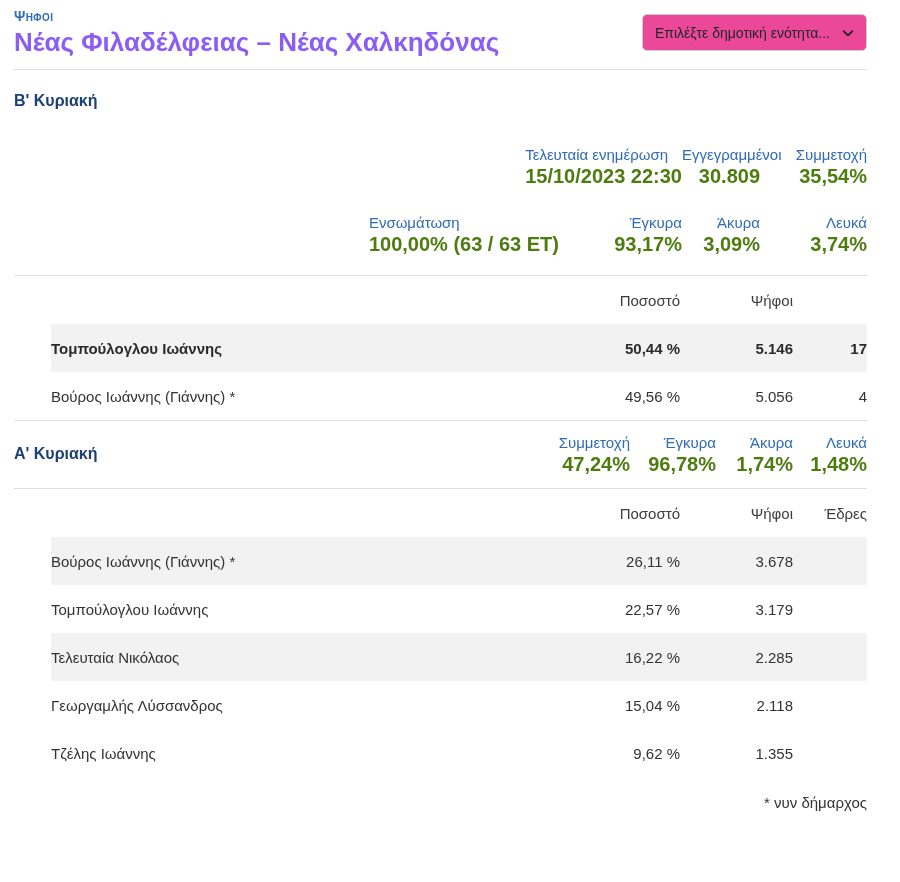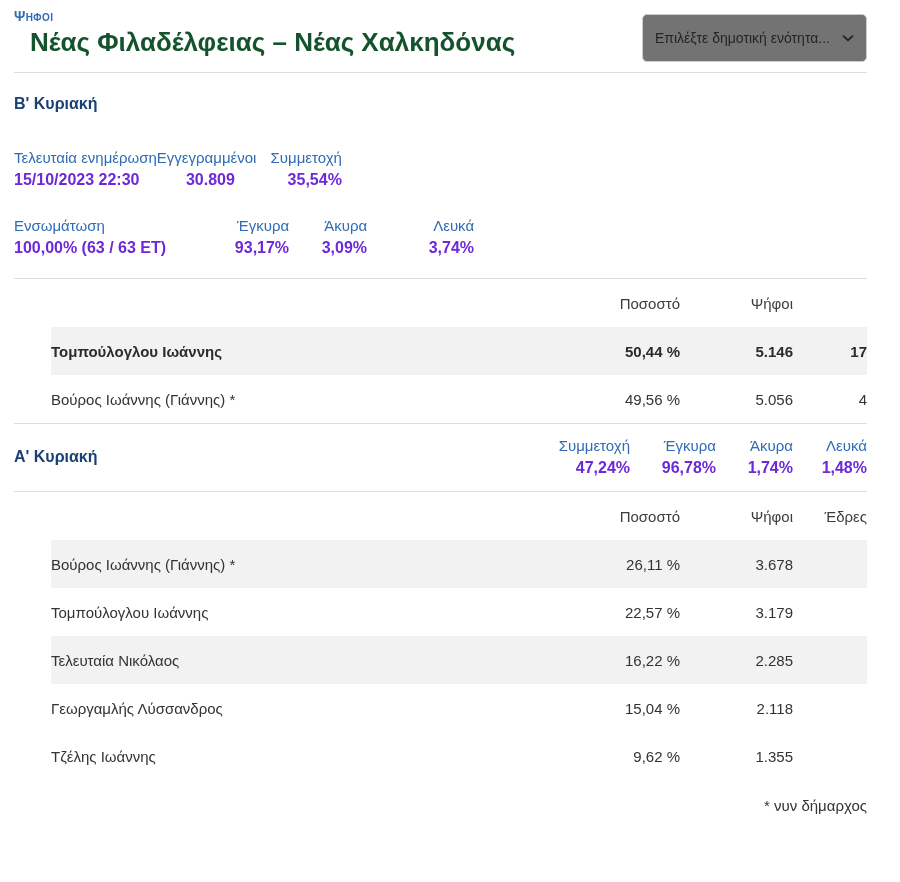--- a/index.html
+++ b/index.html
@@ -12,45 +12,45 @@
   }
   .page { padding: 8px 33px 0 14px; }
 
   
   .header-row { display: flex; justify-content: space-between; align-items: flex-start; }
   .kicker {
     font-size: 14px; font-variant: small-caps; letter-spacing: .4px;
     color: #2f6cb5; font-weight: 600; line-height: 16px;
   }
   .title {
-    font-size: 26px; font-weight: 700; color: #14532d;
-    line-height: 33px; margin-top: 2px; white-space: nowrap; margin-left: 16px;
+    font-size: 26px; font-weight: 700; color: #8b5cf6;
+    line-height: 33px; margin-top: 2px; white-space: nowrap;
   }
   .select-btn {
     display: flex; align-items: center; gap: 12px;
-    border: 1px solid #c9ced4; border-radius: 5px; background: #737373;
-    height: 48px; padding: 1px 12px; margin-top: 6px;
+    border: 1px solid #c9ced4; border-radius: 5px; background: #ec4899;
+    height: 37px; padding: 1px 12px; margin-top: 6px;
     font-size: 14px; color: #212529; cursor: pointer; white-space: nowrap;
     font-family: inherit;
   }
   .chev { display: inline-flex; }
 
   .divider { border: none; border-top: 1px solid #dcdee1; margin: 0; }
   .div-1 { margin-top: 10px; }
 
   
   .round-title { font-size: 16px; font-weight: 700; color: #1b4075; }
   .round-b-title { margin-top: 21px; line-height: 20px; }
 
   
   .stats-block { margin-top: 33px; }
-  .stats-row { display: flex; justify-content: flex-start; align-items: flex-start; }
+  .stats-row { display: flex; justify-content: flex-end; align-items: flex-start; }
   .stats-row + .stats-row { margin-top: 24px; gap: 43px; }
   .stat-label { font-size: 15px; color: #2f6cb5; line-height: 21px; white-space: nowrap; }
-  .stat-value { font-size: 16px; color: #6d28d9; font-weight: 700; line-height: 23px; white-space: nowrap; }
+  .stat-value { font-size: 20px; color: #4d7c0f; font-weight: 700; line-height: 23px; white-space: nowrap; }
   .stats-grid { display: grid; }
   .stats-grid > div { text-align: right; white-space: nowrap; }
   .grid-b1 { grid-template-columns: 78px 107px; }
   .grid-b2 { grid-template-columns: 80px 78px 107px; }
   .grid-a  { grid-template-columns: 84px 86px 77px 74px; }
   .div-2 { margin-top: 19px; }
 
   
   .grid-row {
     display: grid;

